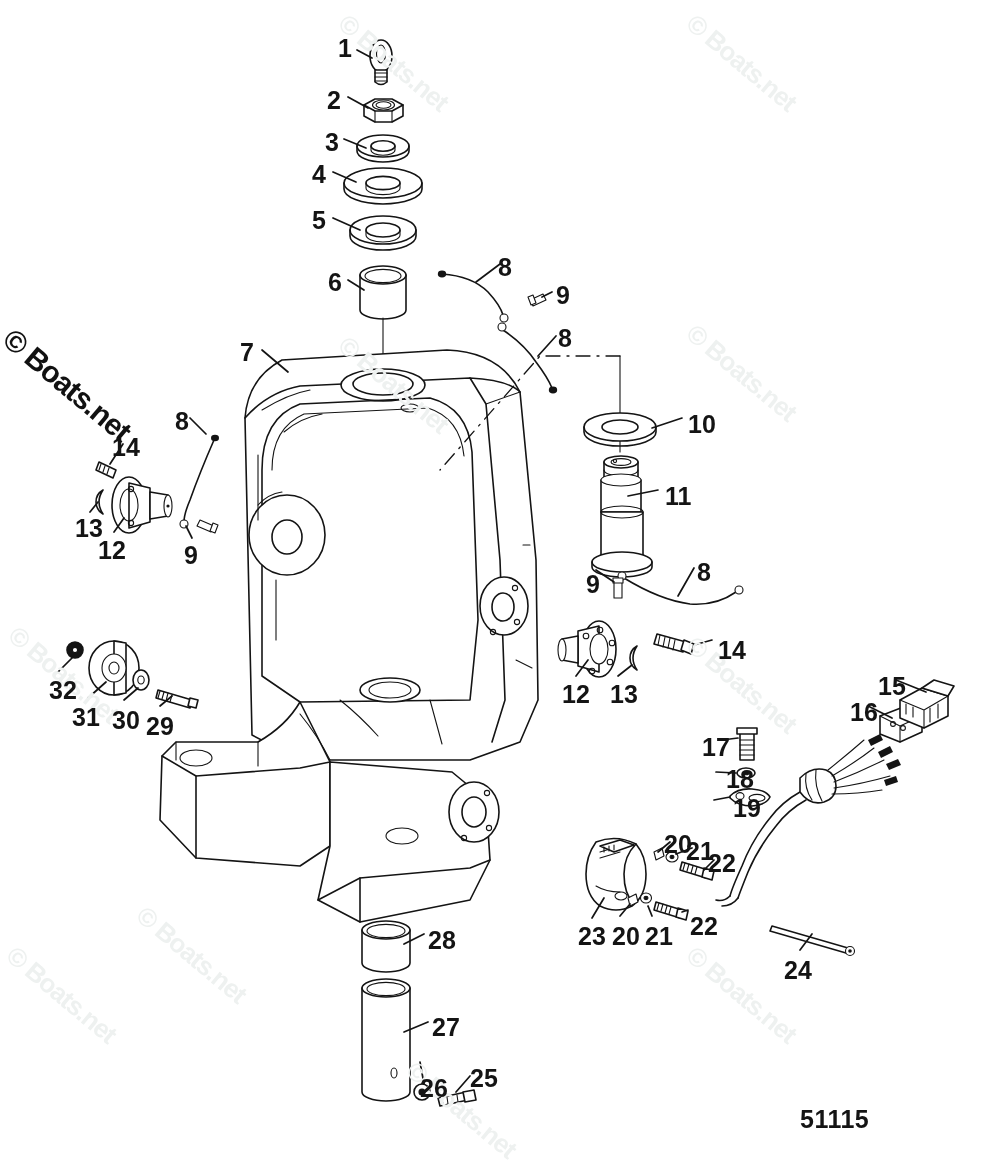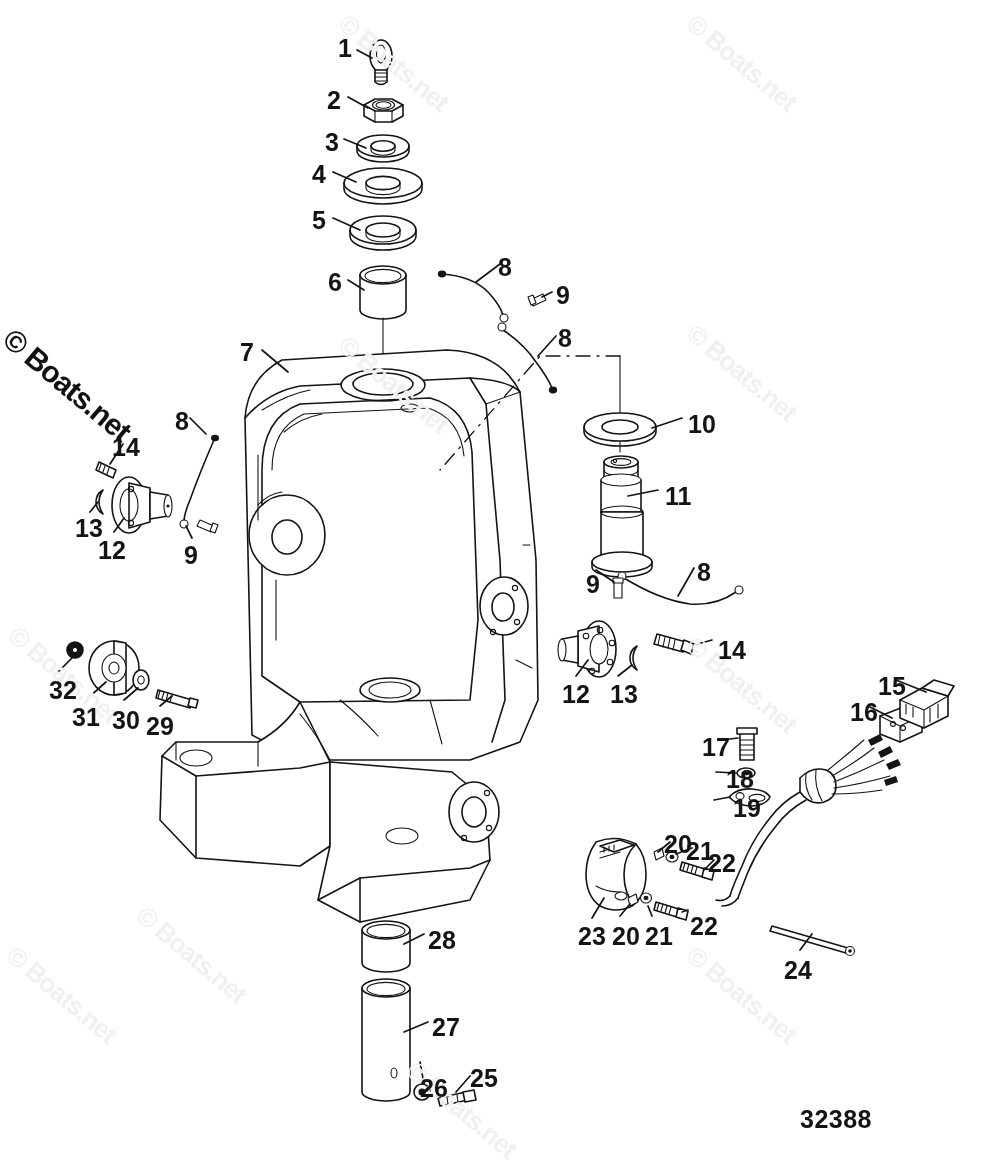--- a/index.html
+++ b/index.html
@@ -470,15 +470,15 @@
       <div class="callout n" style="left: 428px; top: 928px;">28</div>
       <div class="callout n" style="left: 432px; top: 1015px;">27</div>
       <div class="callout n" style="left: 420px; top: 1052px; margin-top: 24px;">26</div>
       <div class="callout n" style="left: 470px; top: 1066px;">25</div>
       <div class="callout n" style="left: 49px; top: 678px;">32</div>
       <div class="callout n" style="left: 72px; top: 705px;">31</div>
       <div class="callout n" style="left: 112px; top: 708px;">30</div>
       <div class="callout n" style="left: 146px; top: 714px; text-align: right;">29</div>
     </div>
 
-  <div class="diagnum" style="left:800px;top:1105px;">32388</div>
+  <div class="diagnum" style="left:800px;top:1105px;">51115</div>
 
 </div>
 
 </body></html>

